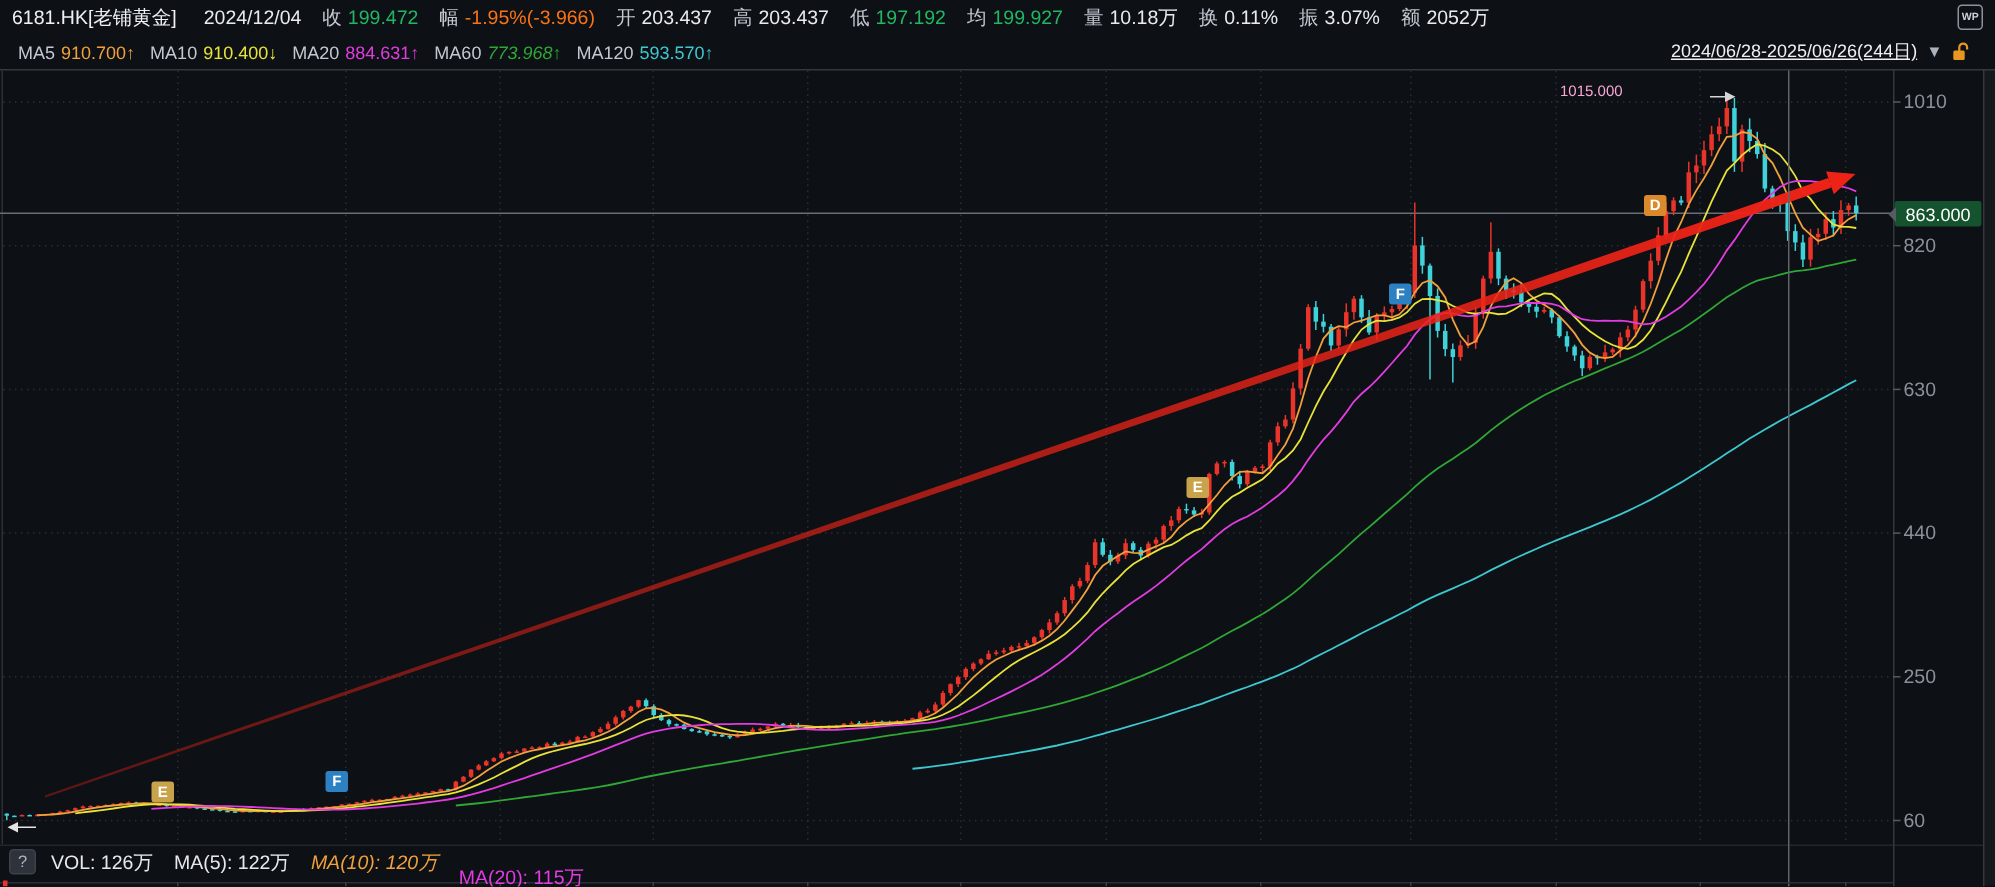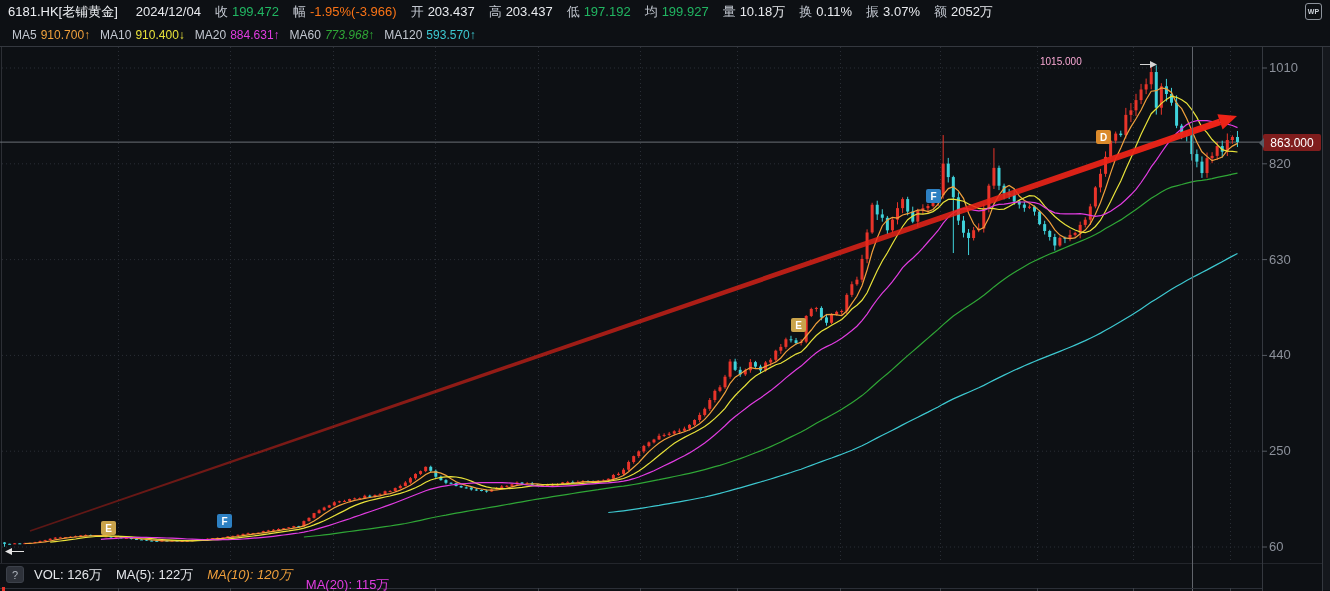--- a/index.html
+++ b/index.html
@@ -22,21 +22,21 @@
     color:#ced3da;font-size:7px;font-weight:bold;display:flex;align-items:center;justify-content:center;}
   #range-wrap{margin-left:auto;display:flex;align-items:center;gap:6px;padding-right:4px;}
   #range{text-decoration:underline;color:#eef0f4;}
   #range-caret{color:#a9b2ba;font-size:11px;}
   #volrow{top:564px;height:21px;padding:0 6px;font-size:13px;}
   #help-icon{width:16px;height:15px;background:#2e323a;border:1px solid #3c414a;border-radius:3px;
     color:#aeb4bd;font-size:11px;display:flex;align-items:center;justify-content:center;margin-right:10px;}
   .vol-item{margin-right:14px;}
   #anno-high{position:absolute;left:1040px;top:56px;font-size:10px;color:#f9a8d4;}
   #anno-low{position:absolute;left:21px;top:567px;font-size:14px;color:#2fae5d;margin-top:40px;}
-  #price-badge{position:absolute;left:1263px;top:134px;width:58px;height:17px;background:#7f1d1d;
+  #price-badge{position:absolute;left:1263px;top:134px;width:58px;height:17px;background:#14532d;
     border-radius:2px;color:#fff;font-size:12px;display:flex;align-items:center;justify-content:center;}
   .badge-tri{position:absolute;left:-9px;top:3.5px;width:0;height:0;
     border:5px solid transparent;border-right-color:#565c66;}
   .ytick{position:absolute;left:1269px;font-size:13px;color:#8b909a;}
   .evt{position:absolute;width:15px;height:14px;border-radius:2px;color:#fff;font-size:10px;
     font-weight:bold;display:flex;align-items:center;justify-content:center;}
 </style>
 </head>
 <body>
 
@@ -624,20 +624,28 @@
   <span class="ma-lbl">MA5</span>
     <span style="color: rgb(240, 160, 60);">910.700↑</span>
   <span class="ma-lbl">MA10</span>
     <span style="color: rgb(232, 226, 58);">910.400↓</span>
   <span class="ma-lbl">MA20</span>
     <span style="color: rgb(225, 60, 225);">884.631↑</span>
   <span class="ma-lbl">MA60</span>
     <span style="color: rgb(47, 166, 54); font-style: italic;">773.968↑</span>
   <span class="ma-lbl">MA120</span>
     <span style="color: rgb(61, 200, 208);">593.570↑</span>
+  <span id="range-wrap">
+    <span id="range">2024/06/28-2025/06/26(244日)</span>
+    <span id="range-caret">▼</span>
+    <svg width="13" height="15" viewBox="0 0 13 15">
+      <path d="M5.2 7 V4.6 a2.6 2.6 0 0 1 5.2 0 V6" stroke="#e79622" stroke-width="1.5" fill="none"></path>
+      <rect x="1.2" y="6.6" width="7.6" height="6.4" rx="1" fill="#e79622"></rect>
+    </svg>
+  </span>
 </div>
 
 <div id="anno-high">1015.000</div>
 <div id="anno-low">60.426</div>
 <div id="price-badge">
   <span class="badge-tri"></span>
   <span>863.000</span>
 </div>
 <div id="ylabels">
     <div class="ytick" style="top: 60px;">1010</div>

